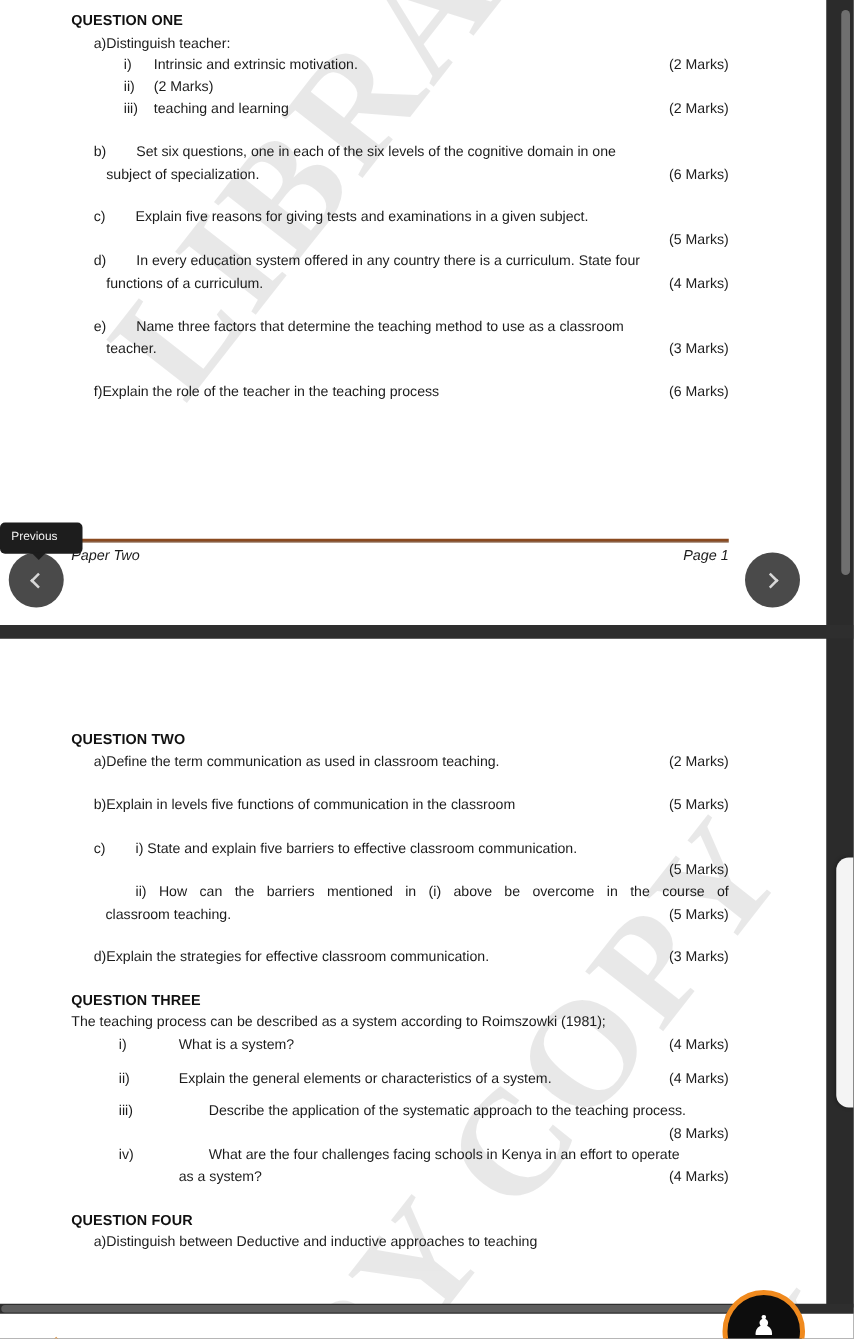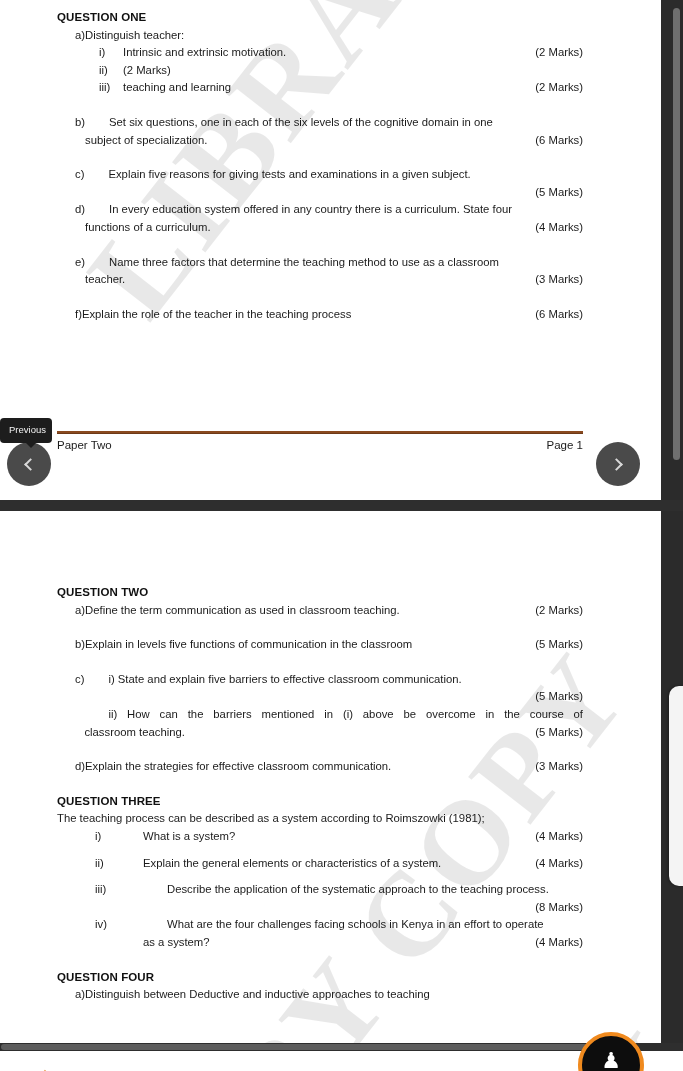--- a/index.html
+++ b/index.html
@@ -130,20 +130,21 @@
   .flowline { display: block; margin-left: 24px; }
   .pin-right { display: block; text-align: right; }
 
   
   .page-footer {
     position: absolute;
     left: 57px;
     right: 78px;
     bottom: 49px;
     z-index: 3;
+    font-style: italic;
   }
   .footer-rule {
     height: 0;
     border-top: 2px solid #8a4a20;
     border-bottom: 1px solid #6d3a18;
     margin-bottom: 5px;
   }
   .footer-row {
     display: flex;
     justify-content: space-between;
@@ -176,21 +177,21 @@
   .chev-right { transform: rotate(45deg);  margin-right: 3px; }
 
   .tooltip {
     position: absolute;
     left: 0;
     top: 418px;
     background: #1d1d1d;
     color: #f2f2f2;
     font-size: 9.5px;
     line-height: 1;
-    padding: 7px 6px 8px 9px;
+    padding: 7px 20px 8px 9px;
     border-radius: 4px;
     z-index: 31;
     white-space: nowrap;
   }
   .tooltip:after {
     content: "";
     position: absolute;
     left: 25px;
     bottom: -5px;
     width: 0; height: 0;

